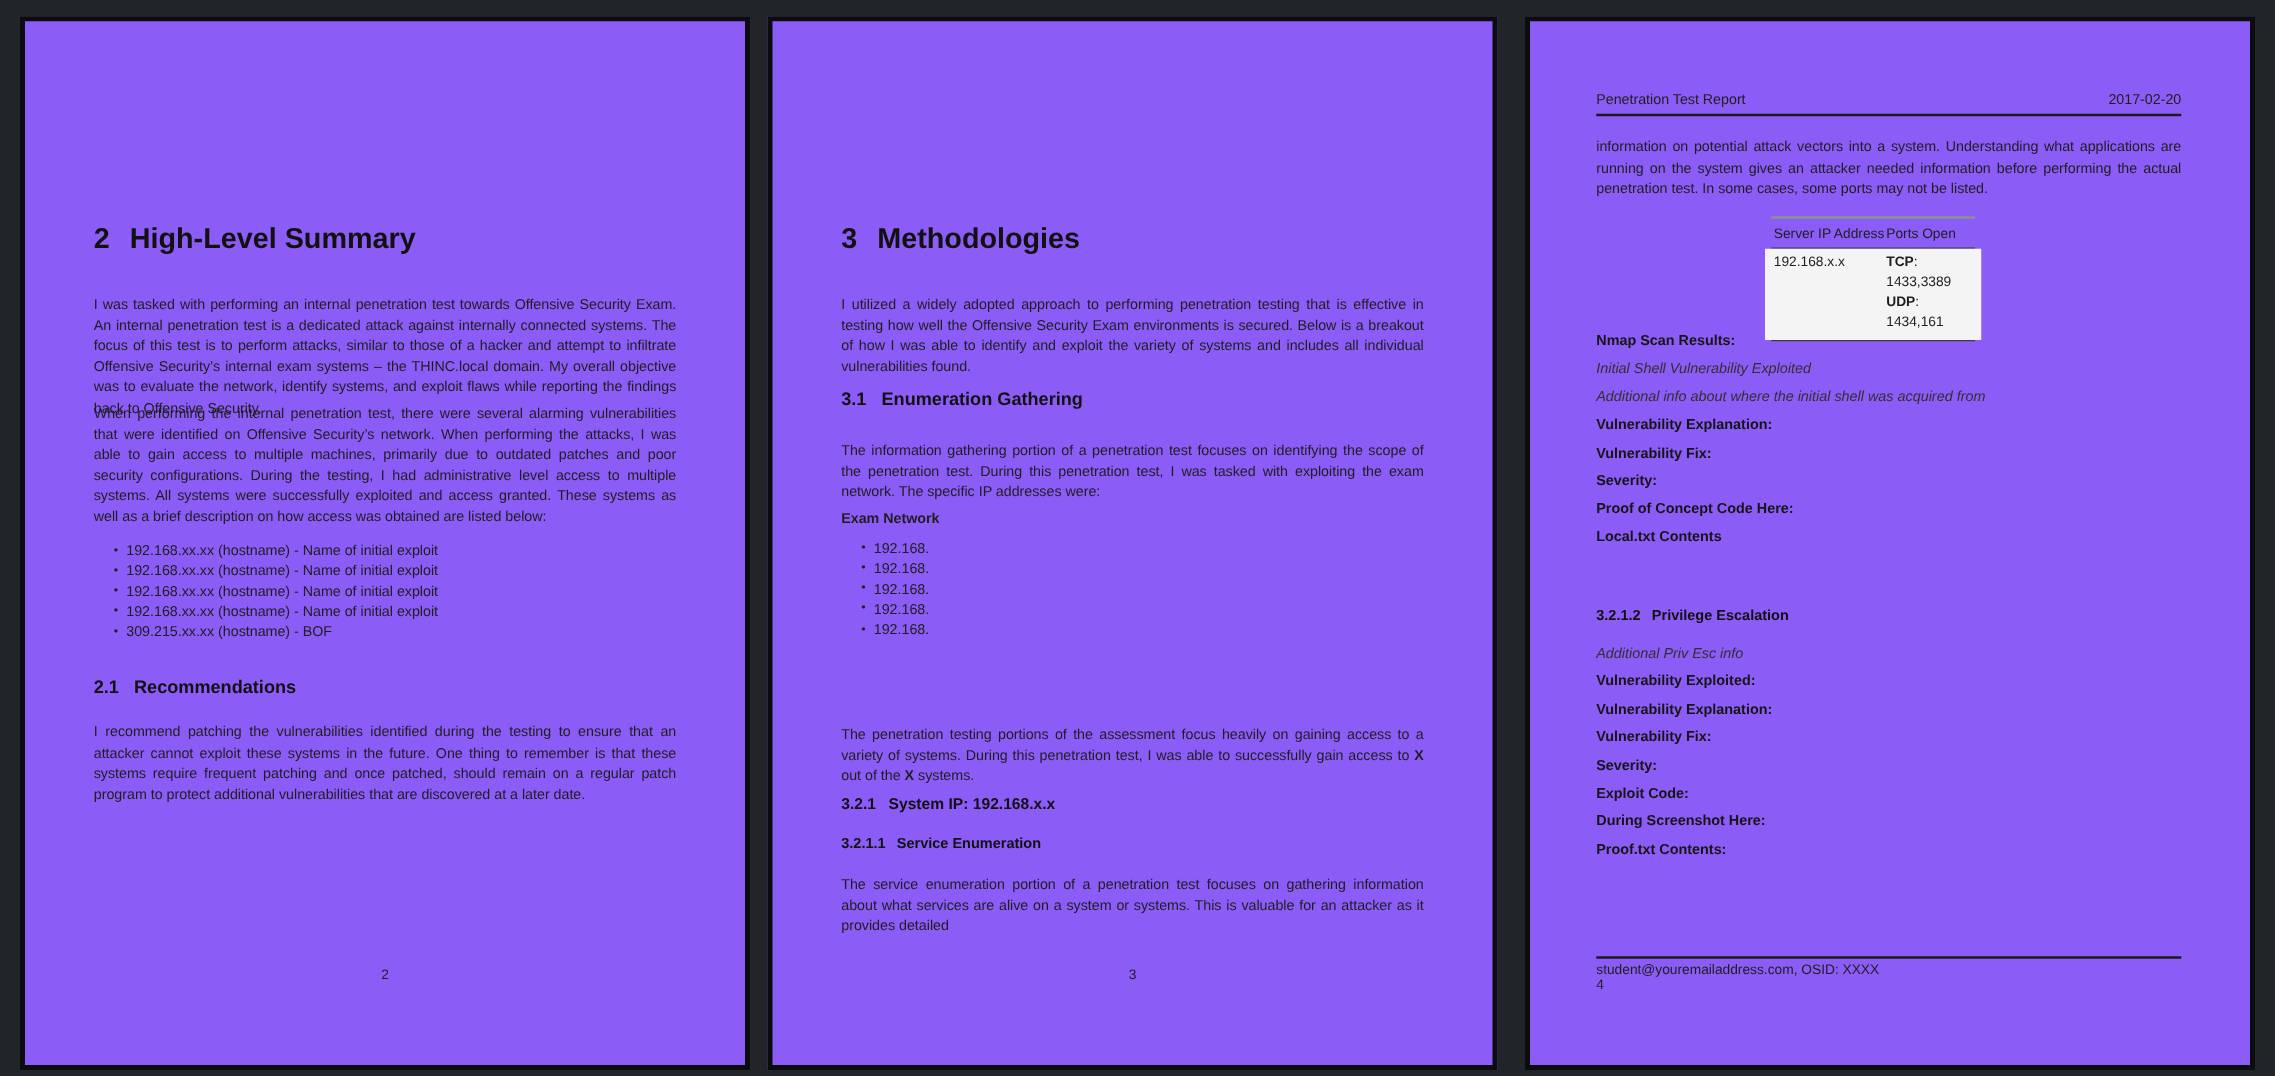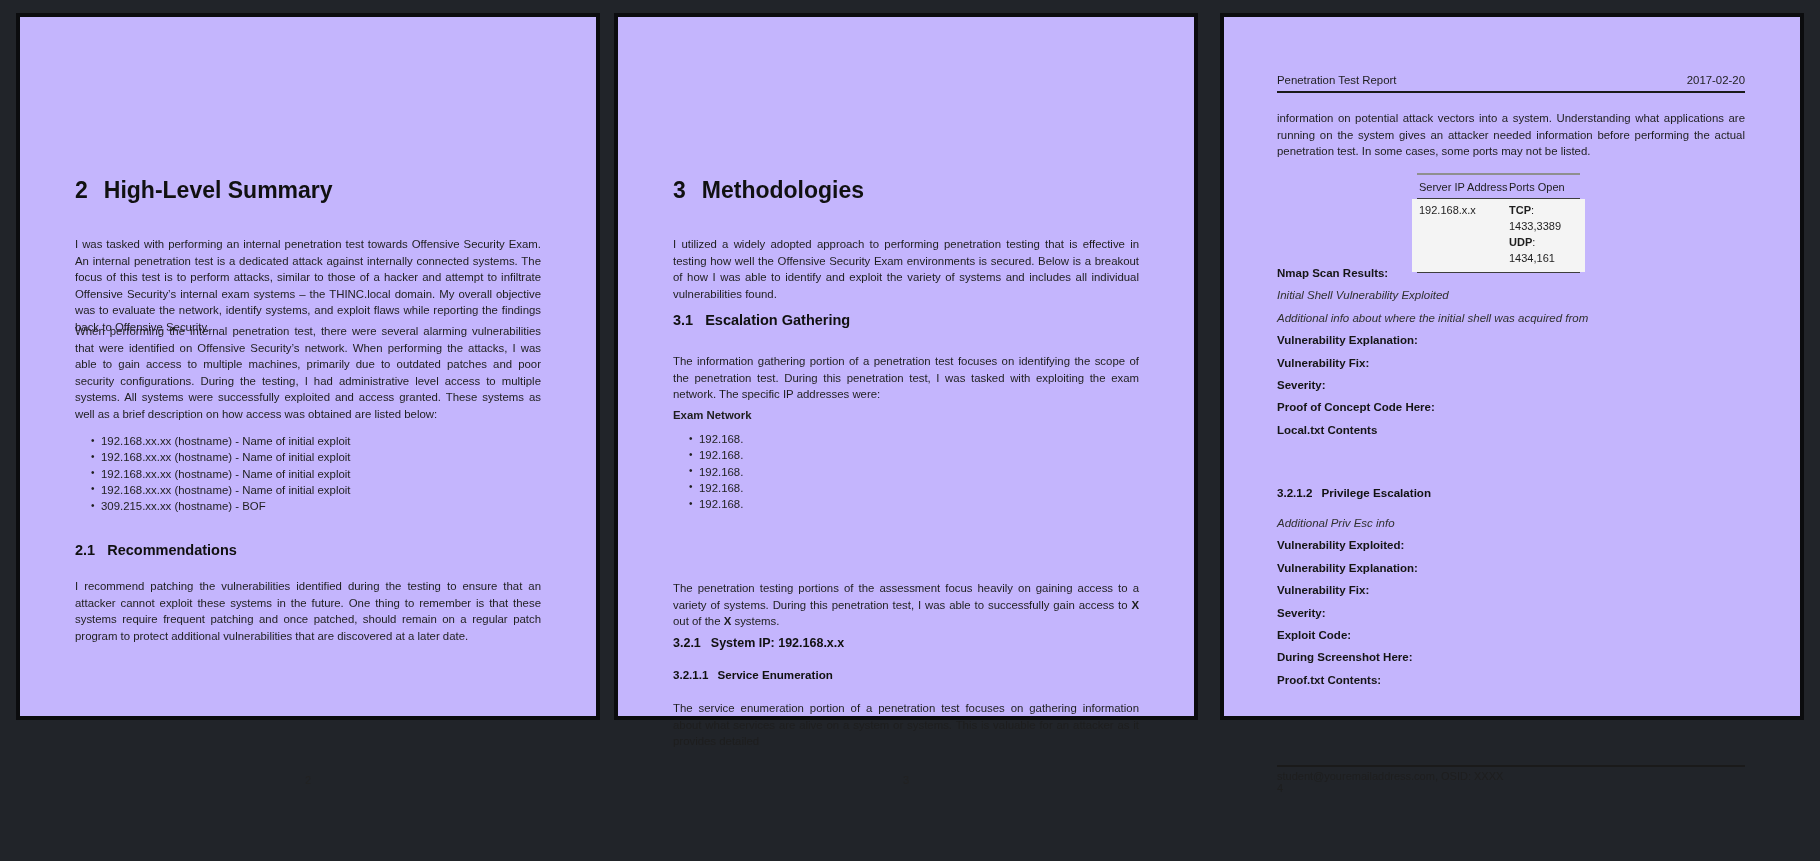--- a/index.html
+++ b/index.html
@@ -3,22 +3,22 @@
 <meta charset="utf-8">
 <style>
   html,body{margin:0;padding:0;}
   body{
     width:1820px;height:861px;position:relative;overflow:hidden;
     background:#212429;
     font-family:"Liberation Sans",sans-serif;
     -webkit-font-smoothing:antialiased;
   }
   .page{
-    position:absolute;top:13px;width:584px;height:707px;
-    background:#c4b5fd;border:4px solid #0b0c0e;box-sizing:border-box;
+    position:absolute;top:13px;width:584px;height:843px;
+    background:#8b5cf6;border:4px solid #0b0c0e;box-sizing:border-box;
   }
   #p1{left:16px}
   #p2{left:614px}
   #p3{left:1220px}
   .inner{position:absolute;inset:0;}
 
   .abs{position:absolute;left:55px;width:466px;}
   .abs3{position:absolute;left:53px;width:468px;}
 
   .para{margin:0;font-size:11.4px;line-height:16.5px;color:#1e1e1e;text-align:justify;}
@@ -83,21 +83,21 @@
   </div>
 </section>
 
 <section class="page" id="p2">
   <div class="inner">
     <h1 class="h1 abs" style="top:161px">
       <span class="hnum">3</span><span>Methodologies</span>
     </h1>
     <p class="para abs" style="top:219px">I utilized a widely adopted approach to performing penetration testing that is effective in testing how well the Offensive Security Exam environments is secured. Below is a breakout of how I was able to identify and exploit the variety of systems and includes all individual vulnerabilities found.</p>
     <h2 class="h2 abs" style="top:294px">
-      <span class="hnum">3.1</span><span>Escalation Gathering</span>
+      <span class="hnum">3.1</span><span>Enumeration Gathering</span>
     </h2>
     <p class="para abs" style="top:336px">The information gathering portion of a penetration test focuses on identifying the scope of the penetration test. During this penetration test, I was tasked with exploiting the exam network. The specific IP addresses were:</p>
     <p class="para abs" style="top:390px;font-weight:bold">Exam Network</p>
     <ul class="blist" style="top:414px">
       <li>192.168.</li>
       <li>192.168.</li>
       <li>192.168.</li>
       <li>192.168.</li>
       <li>192.168.</li>
     </ul>

